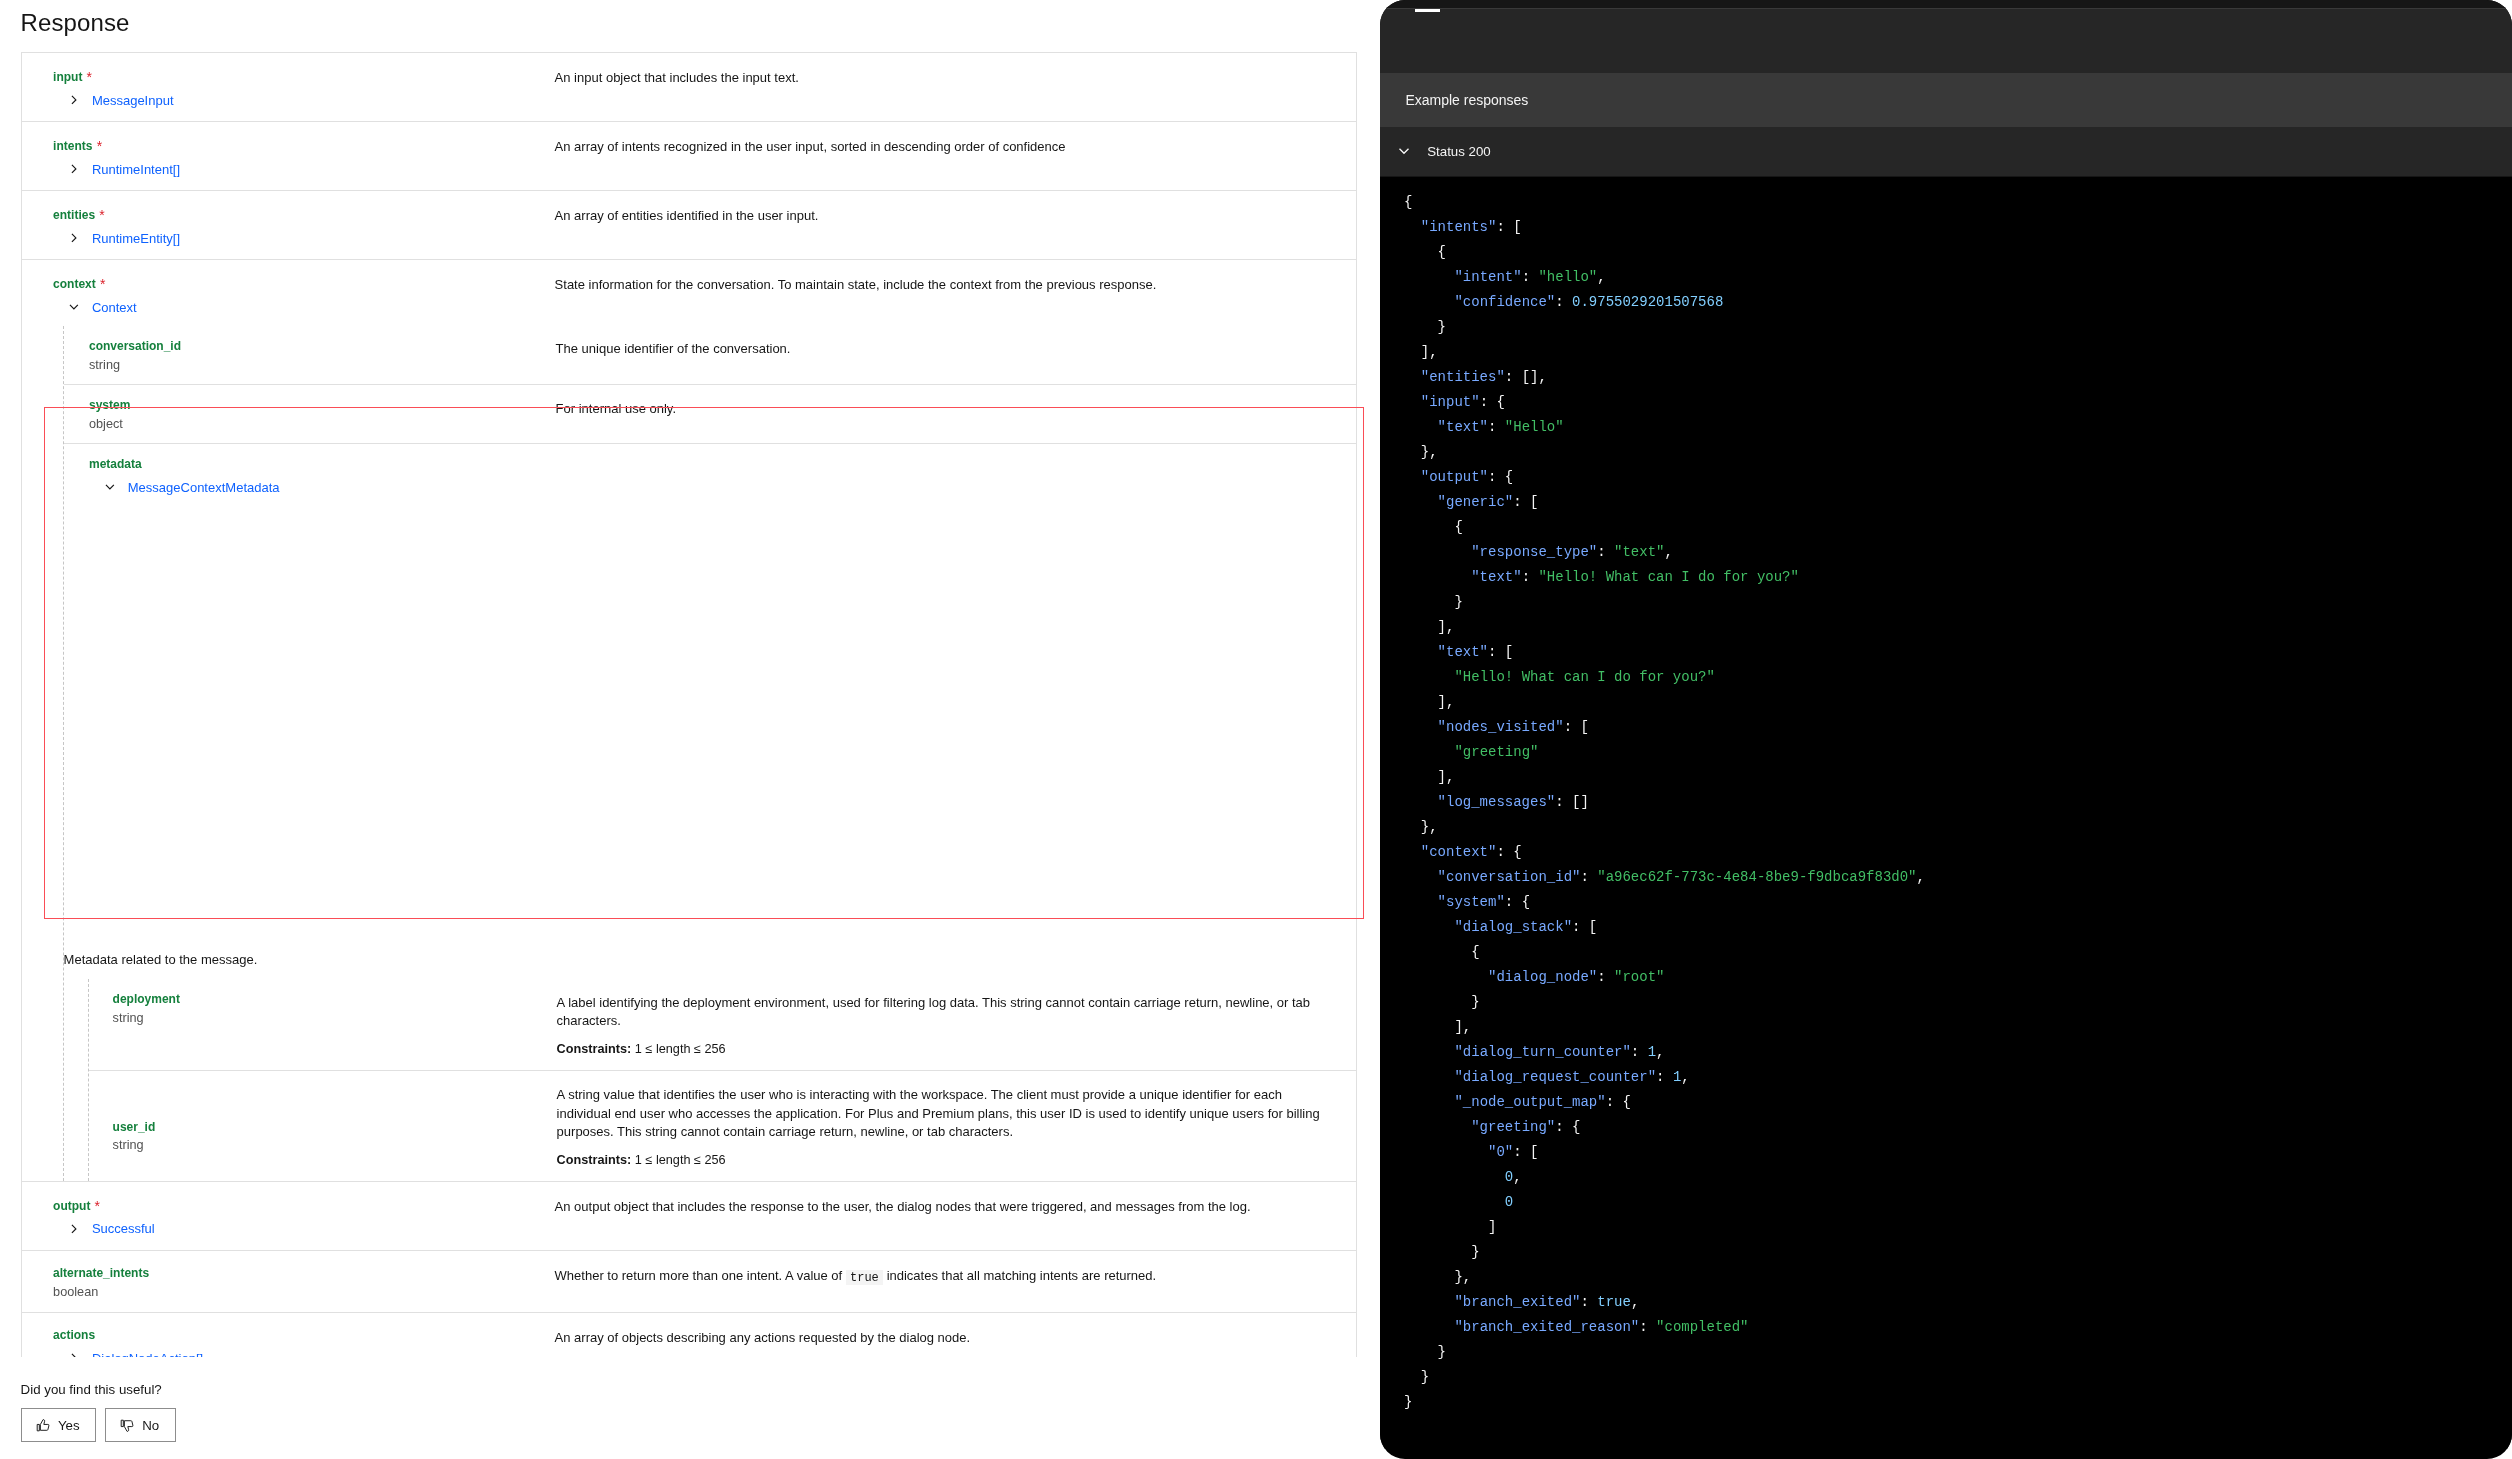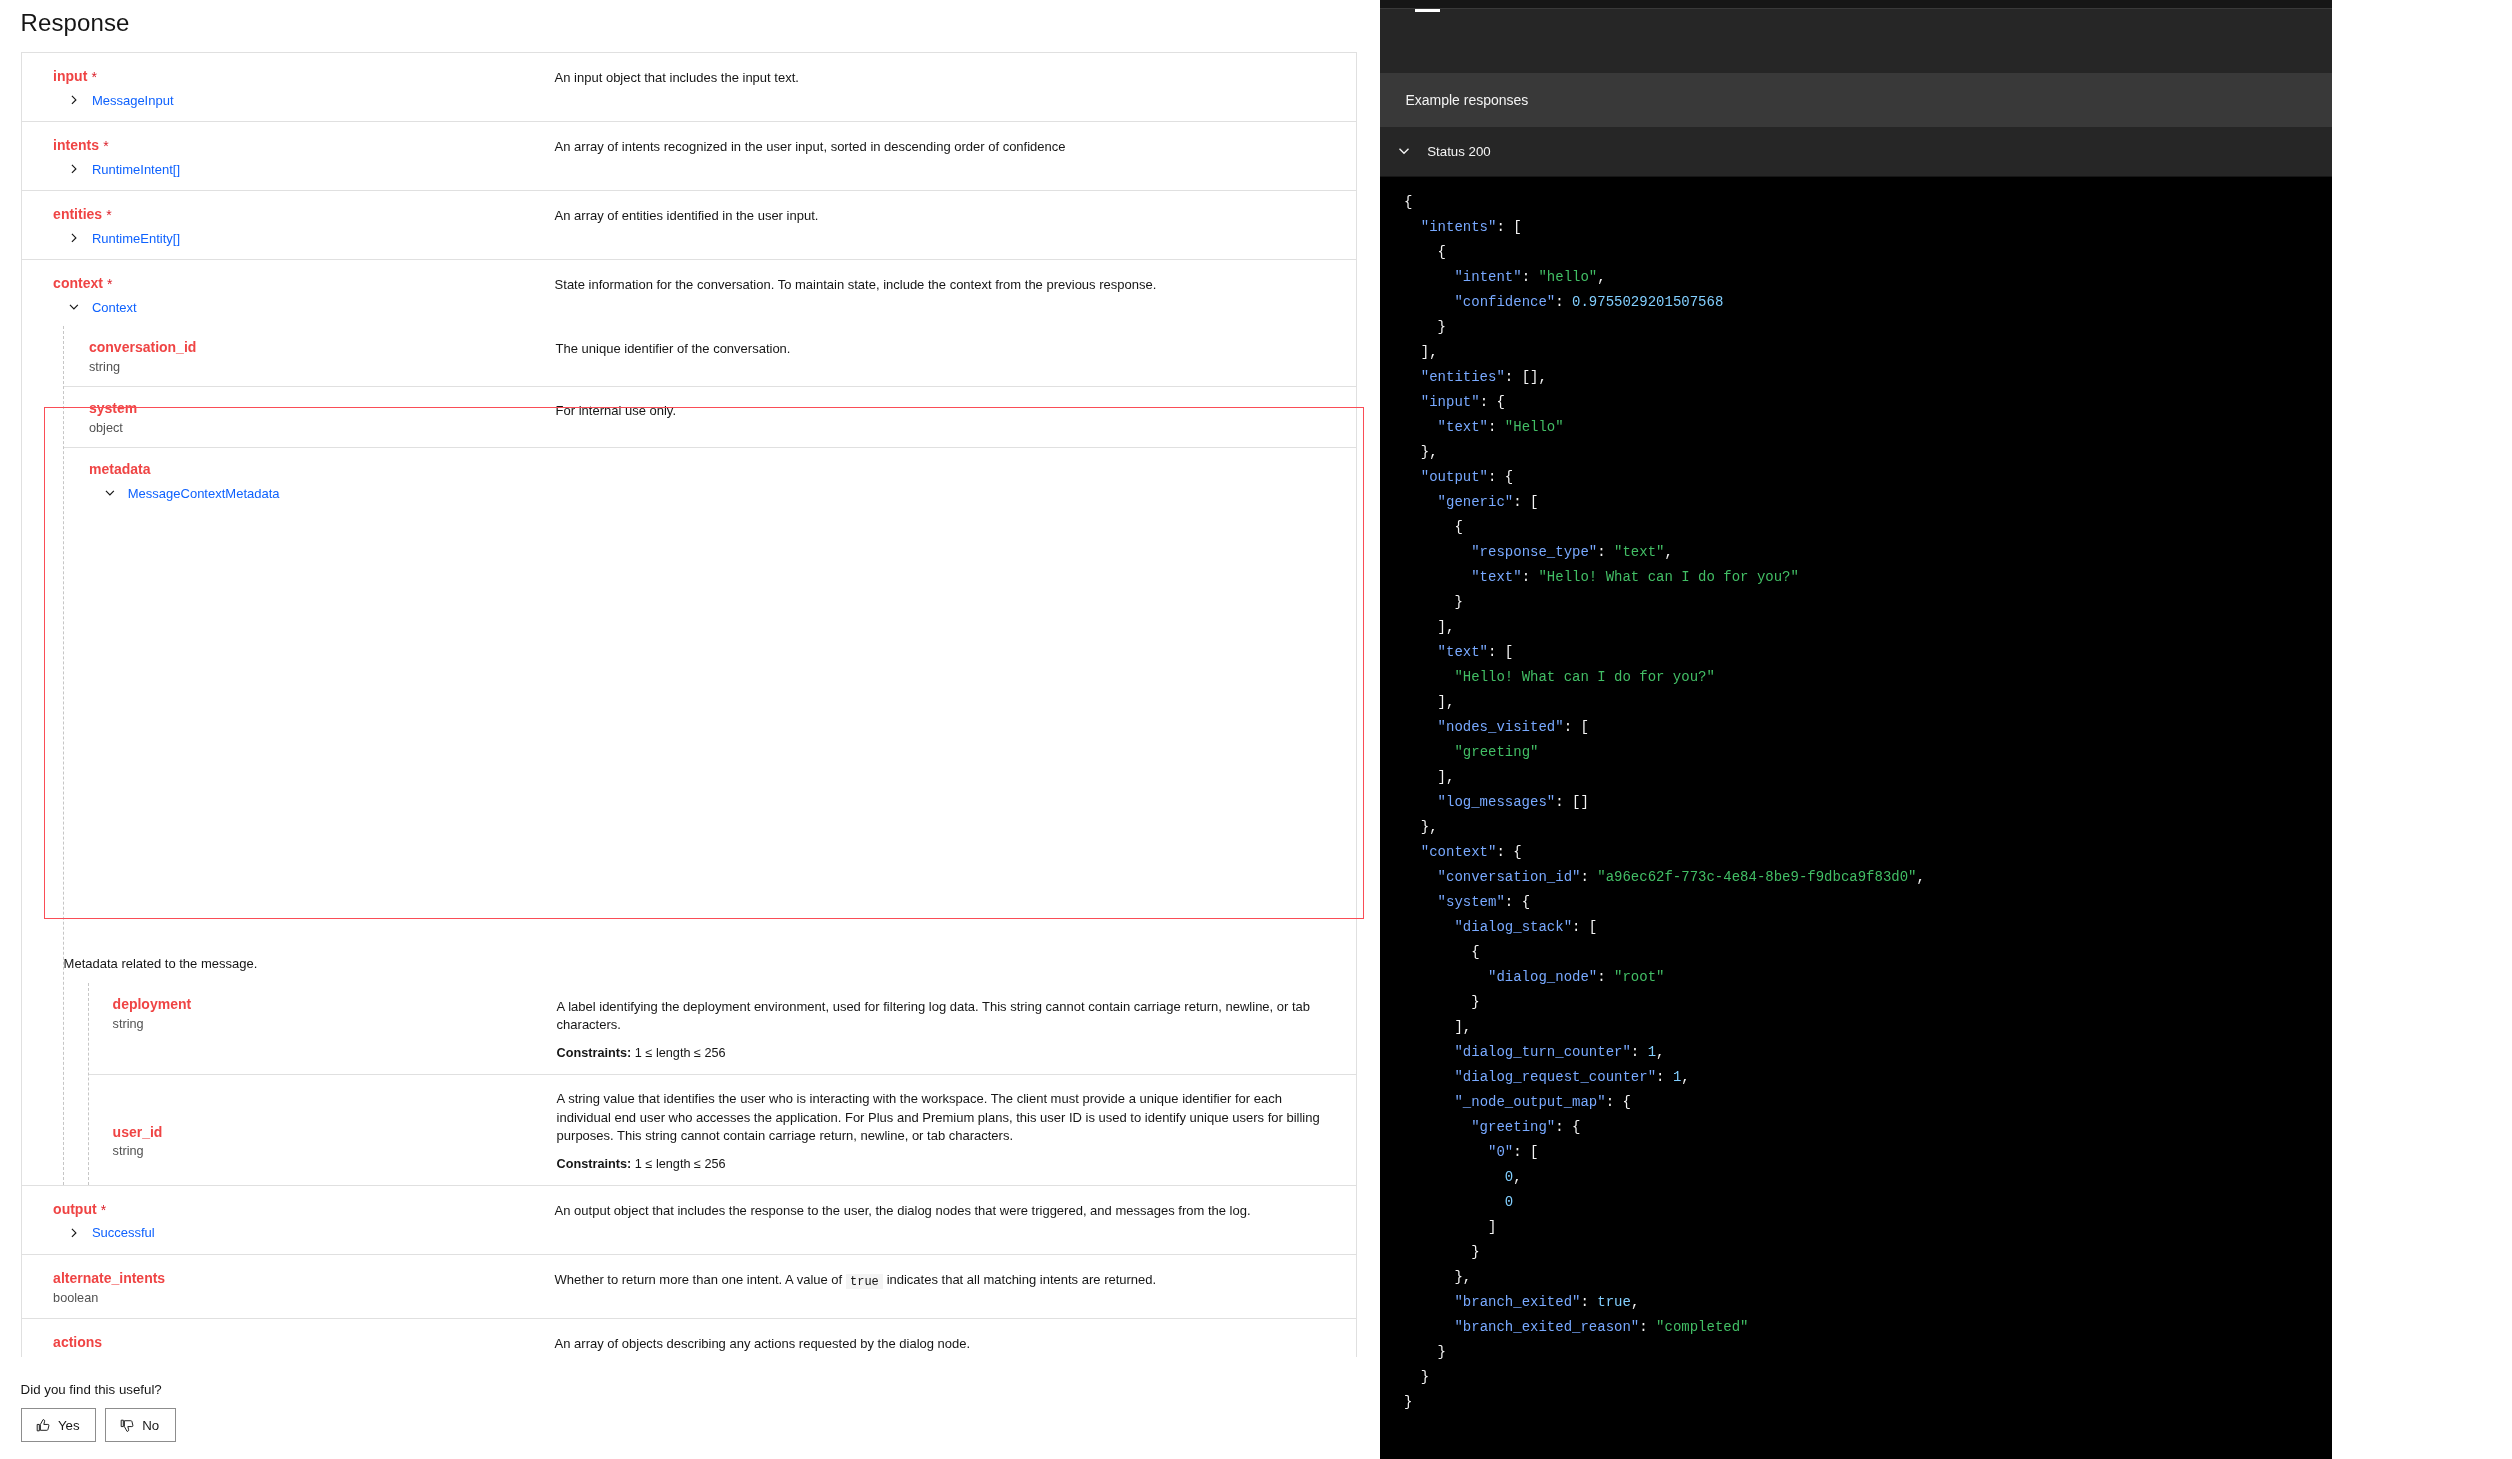--- a/index.html
+++ b/index.html
@@ -86,23 +86,23 @@
   }
   .col-desc {
     flex: 1;
     padding-right: 24px;
     font-size: 13px;
     line-height: 1.45;
     color: #161616;
     padding-top: 1.2px;
   }
   .pname {
-    font-size: 14px;
+    font-size: 12px;
     font-weight: 700;
-    color: #ef4444;
+    color: #15803d;
     display: inline-block;
   }
   .req {
     color: #da1e28;
     font-size: 14px;
     margin-left: 4.2px;
     position: relative;
     top: 1.2px;
   }
   .ptype {
@@ -226,25 +226,26 @@
   .left-scroll {
     position: absolute;
     top: 0; left: 0;
     width: 1380px;
     height: 1357px;
     overflow: hidden;
   }
 
   
   .right {
-    width: 952px;
+    width: 1132px;
     height: 1459px;
     background: #000000;
     position: relative;
     overflow: hidden;
+    border-radius: 25px;
   }
   .right-topbar {
     height: 8.5px;
     background: #161616;
     border-bottom: 0.6px solid #393939;
   }
   .right-tabstrip {
     height: 65px;
     background: #262626;
     border-bottom: 0.6px solid #393939;

